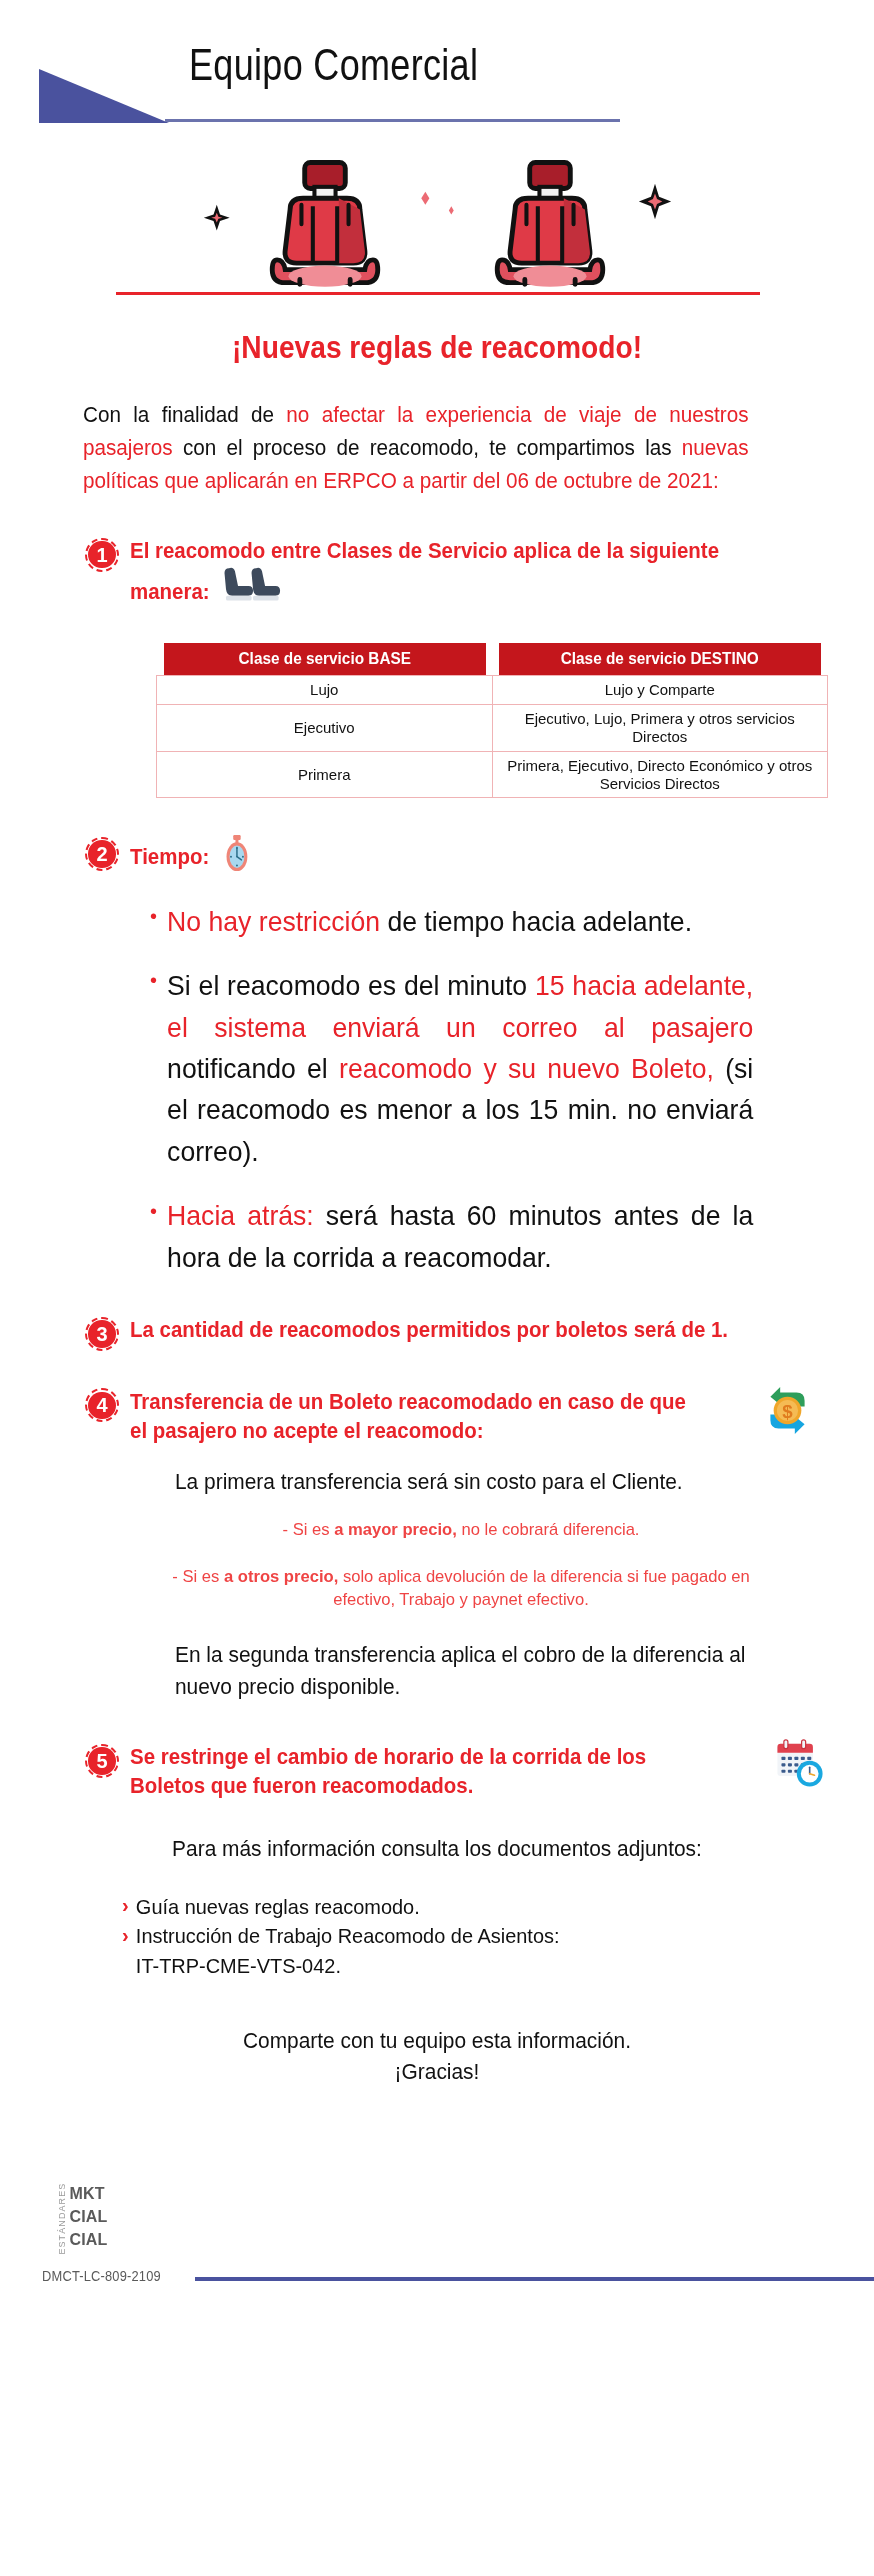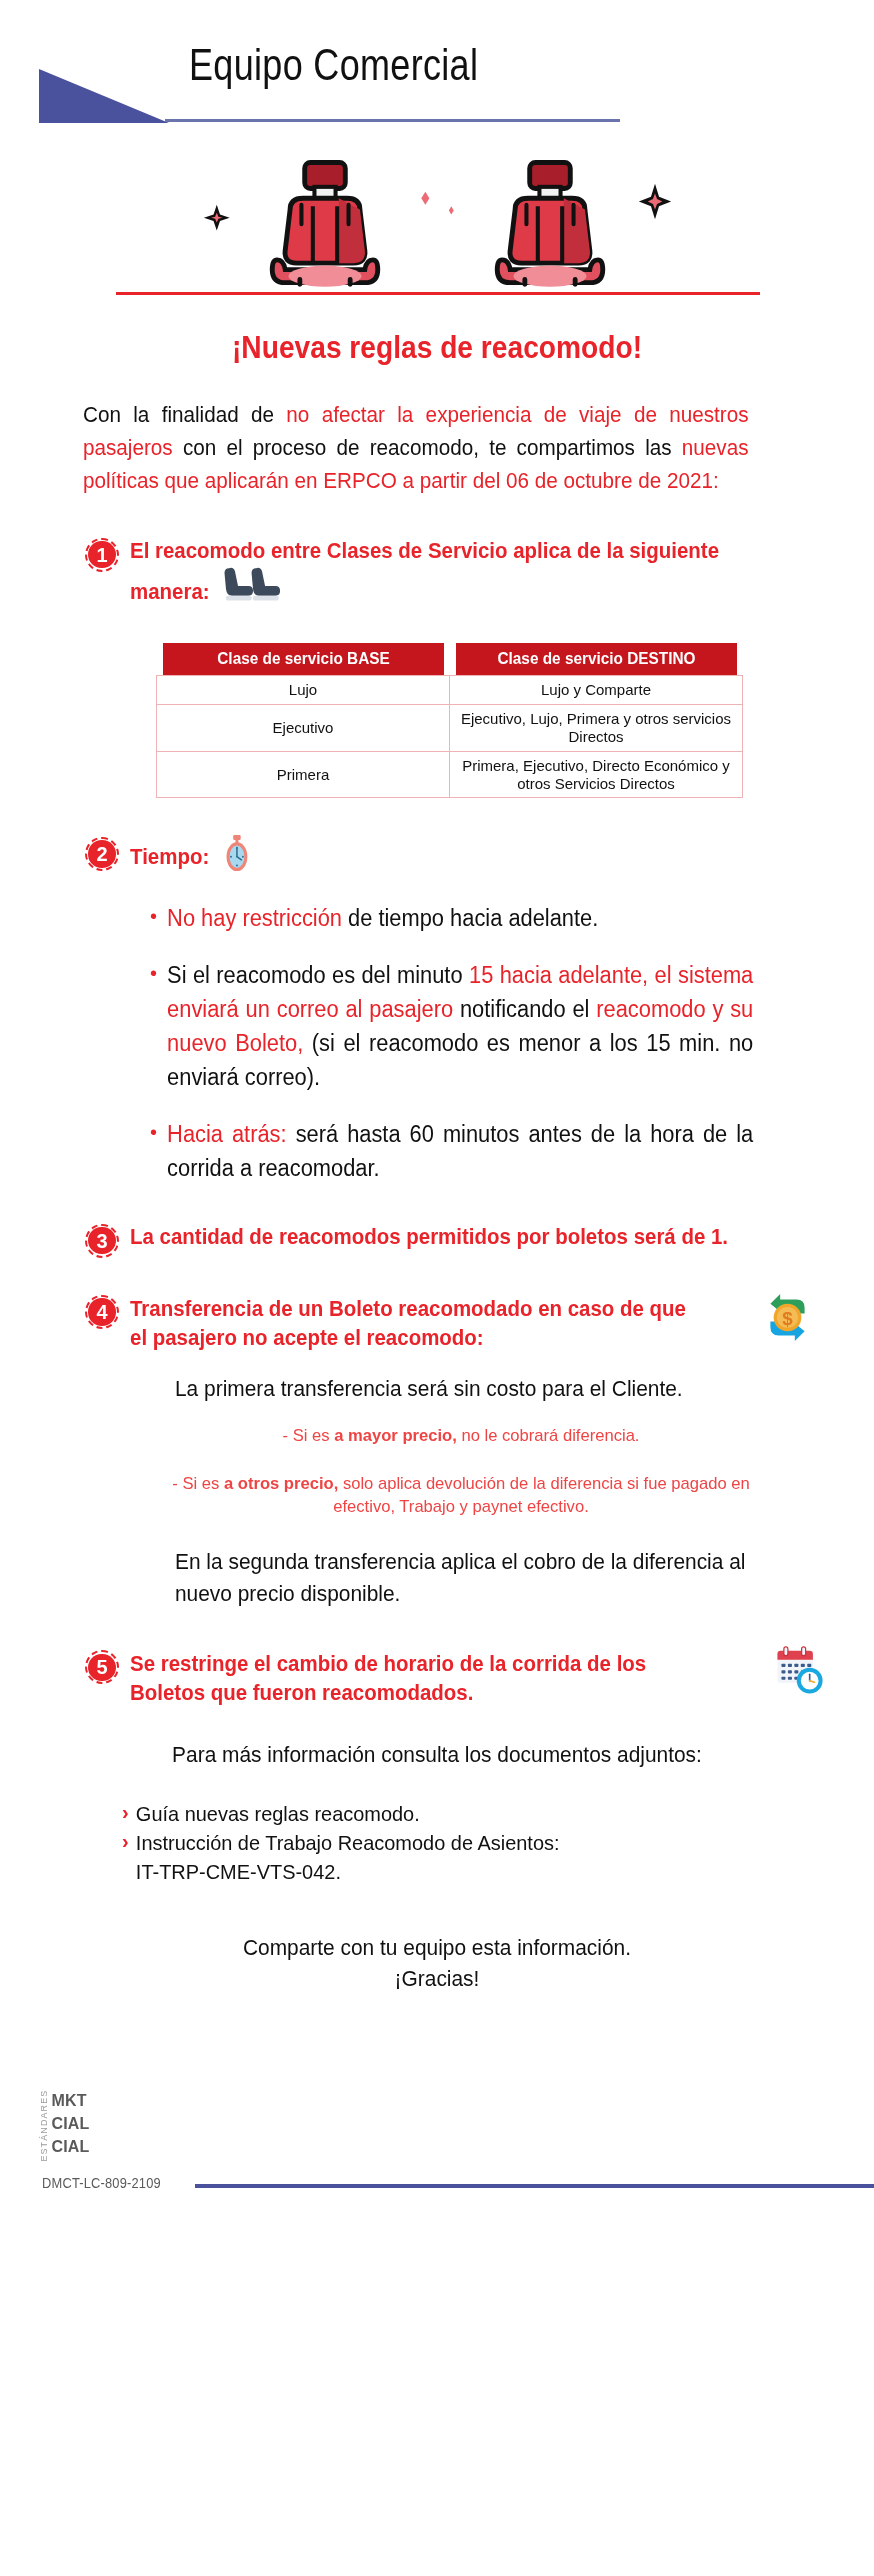--- a/index.html
+++ b/index.html
@@ -130,21 +130,21 @@
   .sec-title .inline-icon{
     display:inline-block;
     vertical-align:-8px;
     margin-left:8px;
   }
 
   
   .tbl-wrap{margin:28px 0 0 156px;}
   table.svc{
     border-collapse:collapse;
-    width:587px;
+    width:672px;
     table-layout:fixed;
   }
   table.svc th{
     background:#c4161c;
     color:#fff;
     font-size:16px;
     font-weight:bold;
     padding:7.3px 3.2px;
     text-align:center;
     transform:scaleX(.96);
@@ -156,21 +156,21 @@
     padding:4.9px 6.5px;
     line-height:1.2;
     color:#111;
     font-family:"Liberation Sans", sans-serif;
   }
   table.svc tr td:first-child{width:215px;}
 
   
   .bullets{
     margin:21px 57px 0 150px;
-    font-size:23px;
+    font-size:28px;
     line-height:1.48;
   }
   .bullet{
     position:relative;
     padding-left:18px;
     margin-bottom:23px;
     text-align:justify;
     transform:scaleX(.95);
     transform-origin:left top;
     width:617px;
@@ -231,21 +231,21 @@
   .doc-cont{padding-left:14.6px;}
 
   
   .footer{
     position:relative;
     margin-top:78px;
     height:170px;
   }
   .logo{
     position:absolute;
-    left:40px; top:18px;
+    left:58px; top:18px;
     display:flex;
     align-items:flex-start;
   }
   .logo-vert{
     writing-mode:vertical-rl;
     transform:rotate(180deg);
     font-size:9px;
     letter-spacing:1.1px;
     color:#9a9a9a;
     font-weight:normal;

